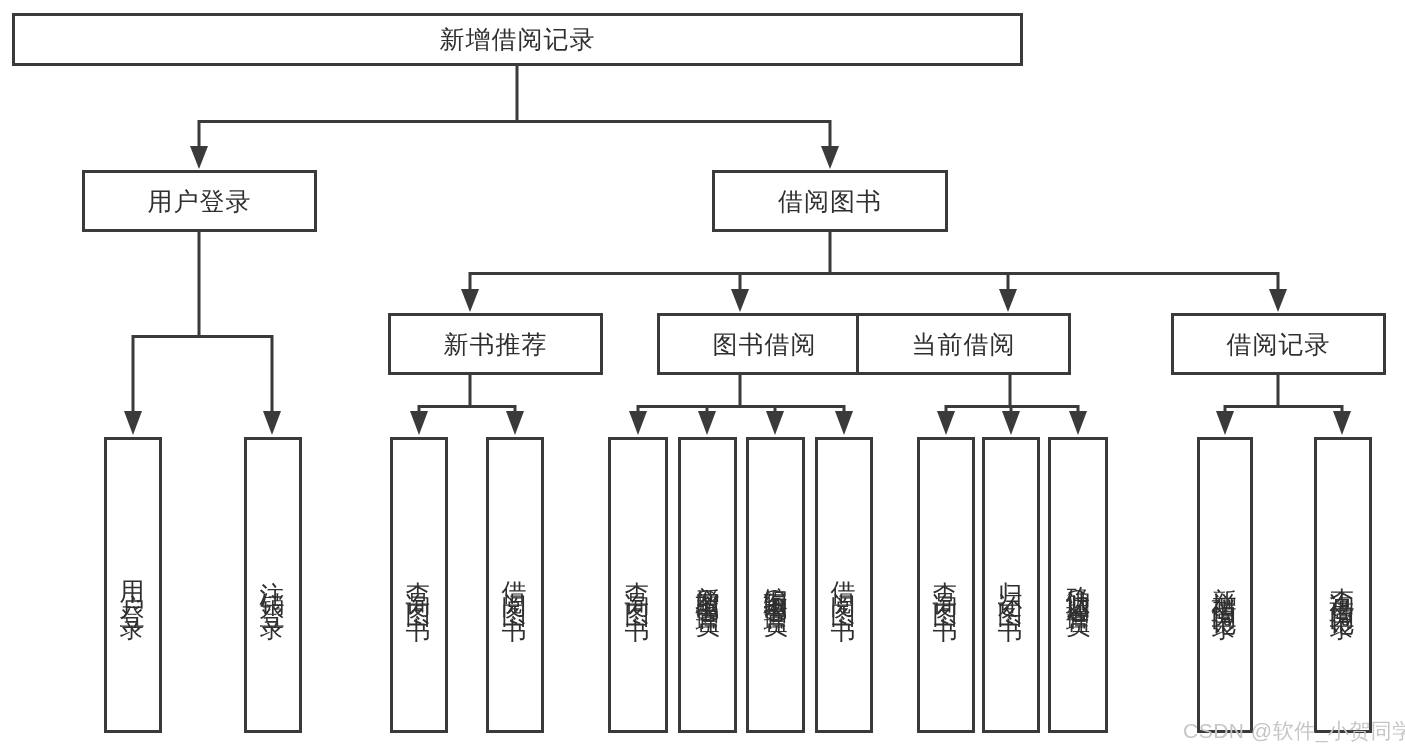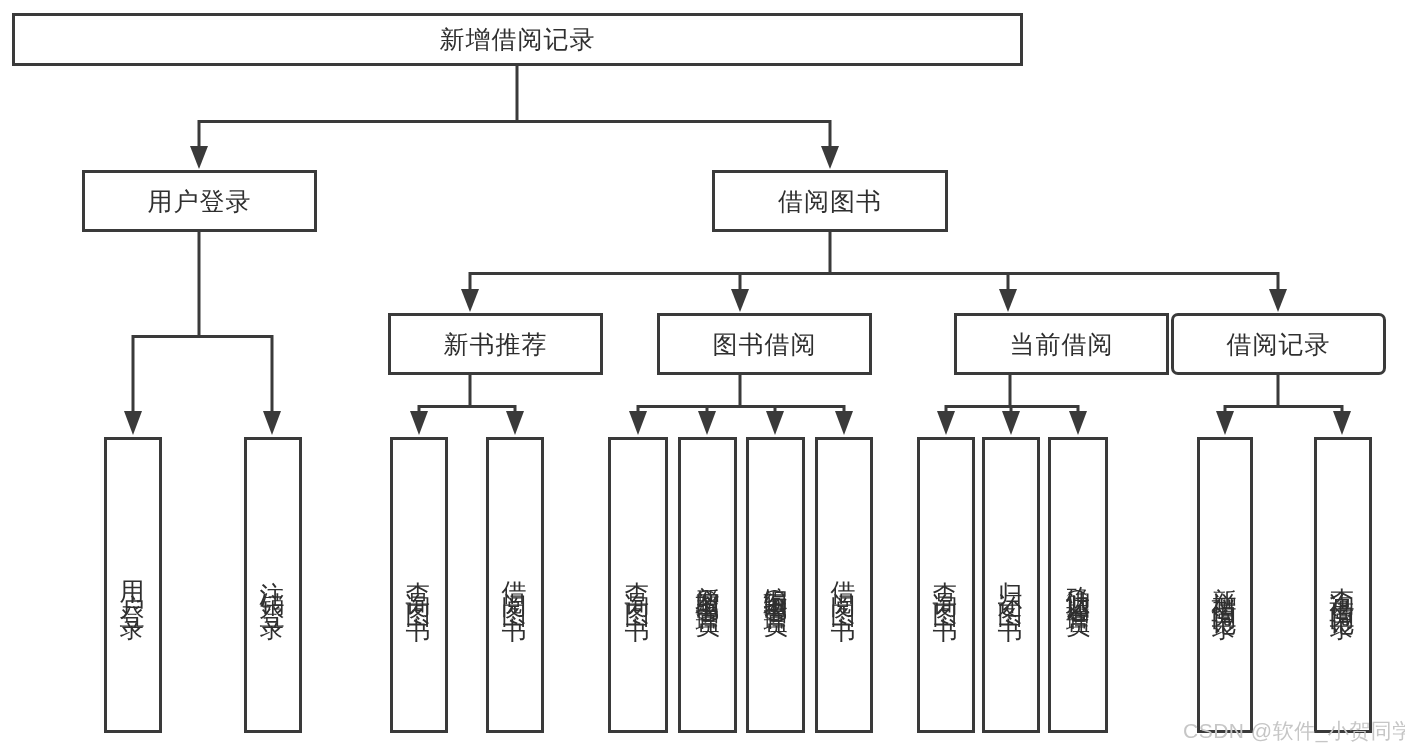--- a/index.html
+++ b/index.html
@@ -118,22 +118,22 @@
     </g>
   </svg>
 
   <div class="node root" style="left:12px; top:13px; width:1011px;">新增借阅记录</div>
 
   <div class="node branch" style="left:82px; top:170px; width:235px;">用户登录</div>
   <div class="node branch" style="left:712px; top:170px; width:236px;">借阅图书</div>
 
   <div class="node branch" style="left:363px; top:313px; width:215px;margin-left:25px;">新书推荐</div>
   <div class="node branch" style="left:633px; top:313px; width:215px;margin-left:24px;">图书借阅</div>
-  <div class="node branch" style="left:954px; top:313px; width:215px;">当前借阅</div>
-  <div class="node branch" style="left:1171px; top:313px; width:215px;border-radius:7px;">借阅记录</div>
+  <div class="node branch" style="left:856px; top:313px; width:215px;">当前借阅</div>
+  <div class="node branch" style="left:1171px; top:313px; width:215px;">借阅记录</div>
 
   <div class="node leaf" style="left:104px;">用户登录</div>
   <div class="node leaf" style="left:244px;">注销登录</div>
 
   <div class="node leaf" style="left:390px;">查询图书</div>
   <div class="node leaf" style="left:486px;">借阅图书</div>
 
   <div class="node leaf" style="left:608px; width:60px;">查询图书</div>
   <div class="node leaf len9" style="left:678px; width:59px;">新增图书（管理员）</div>
   <div class="node leaf len9" style="left:746px; width:59px;">编辑图书（管理员）</div>

